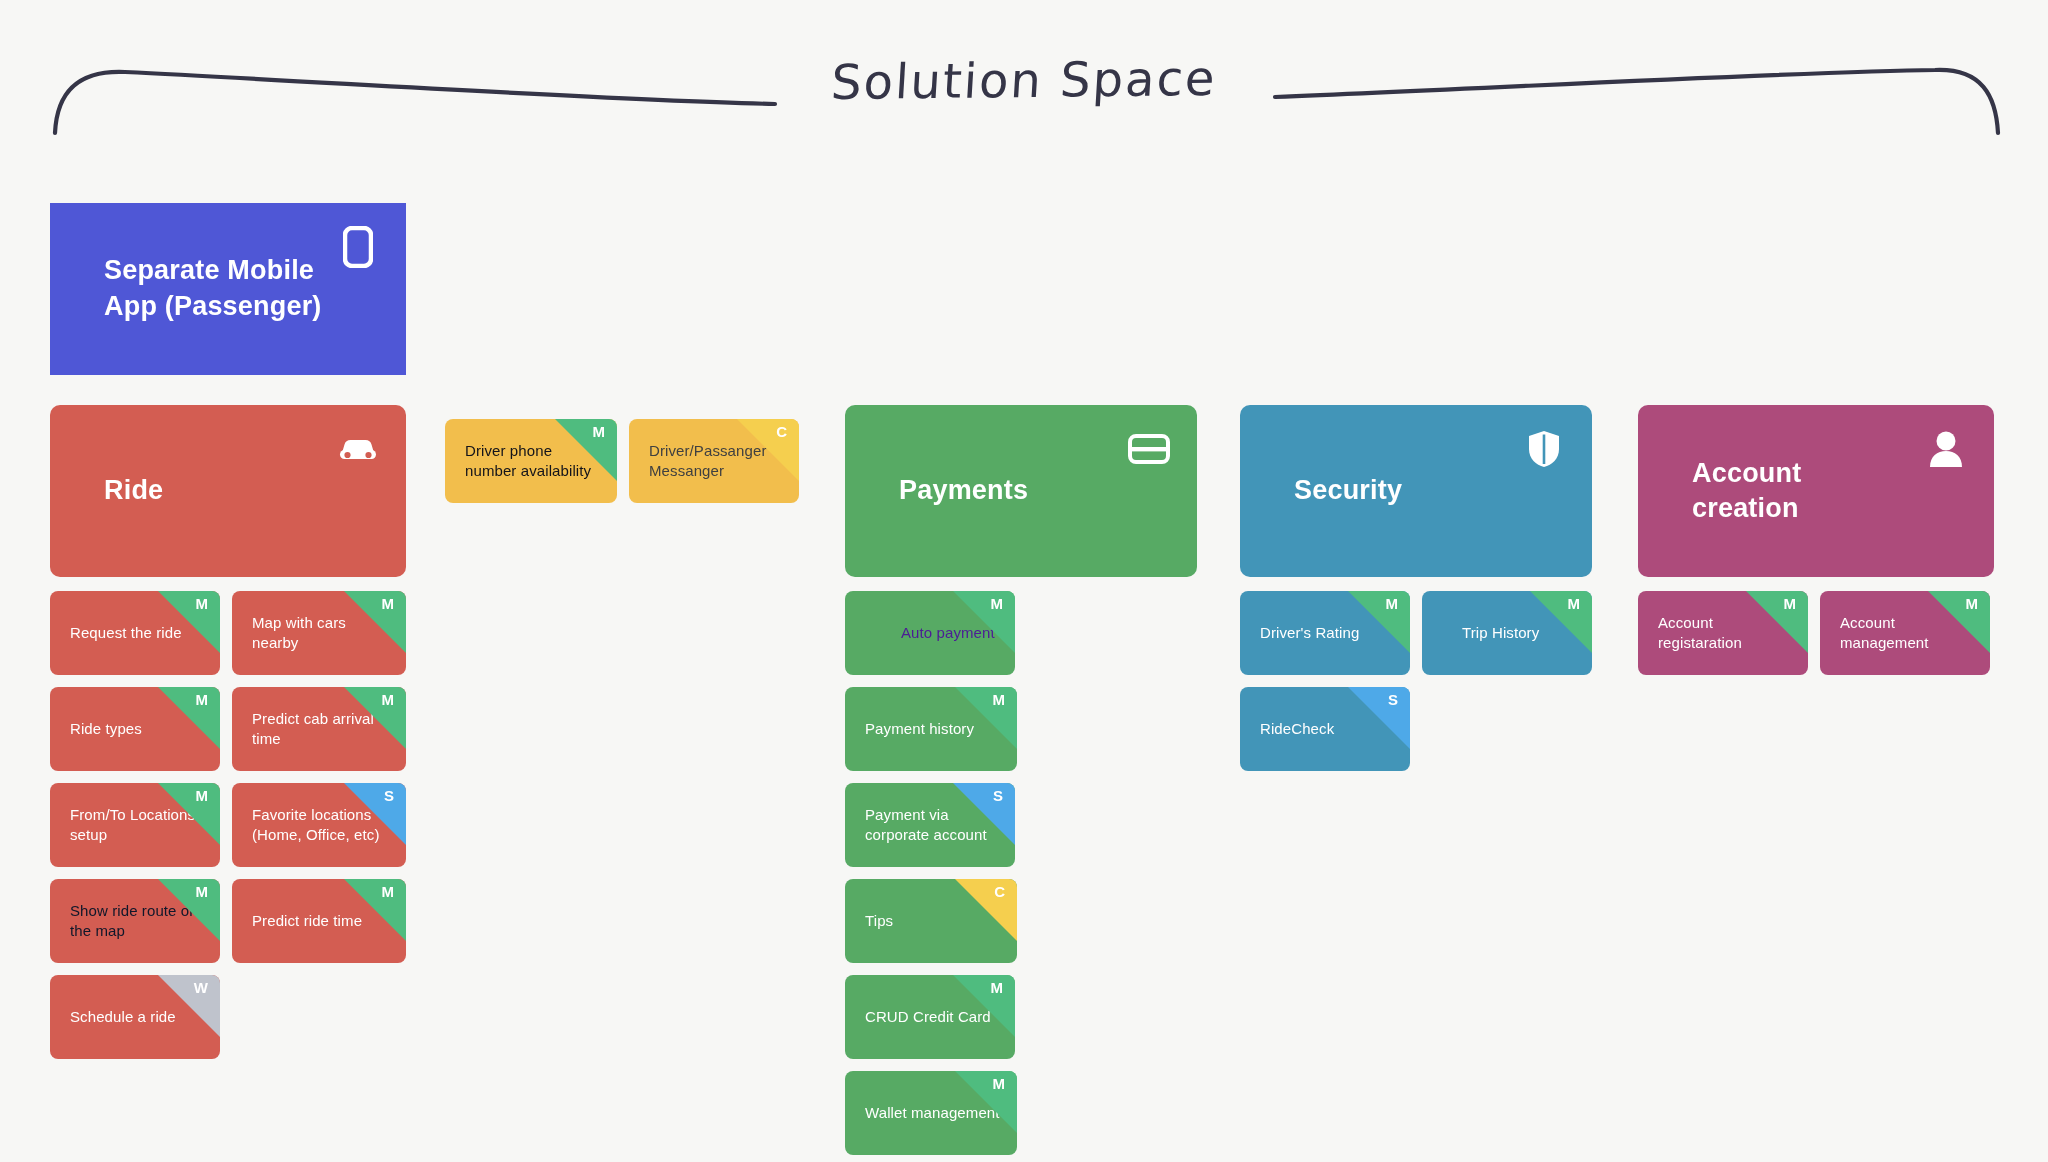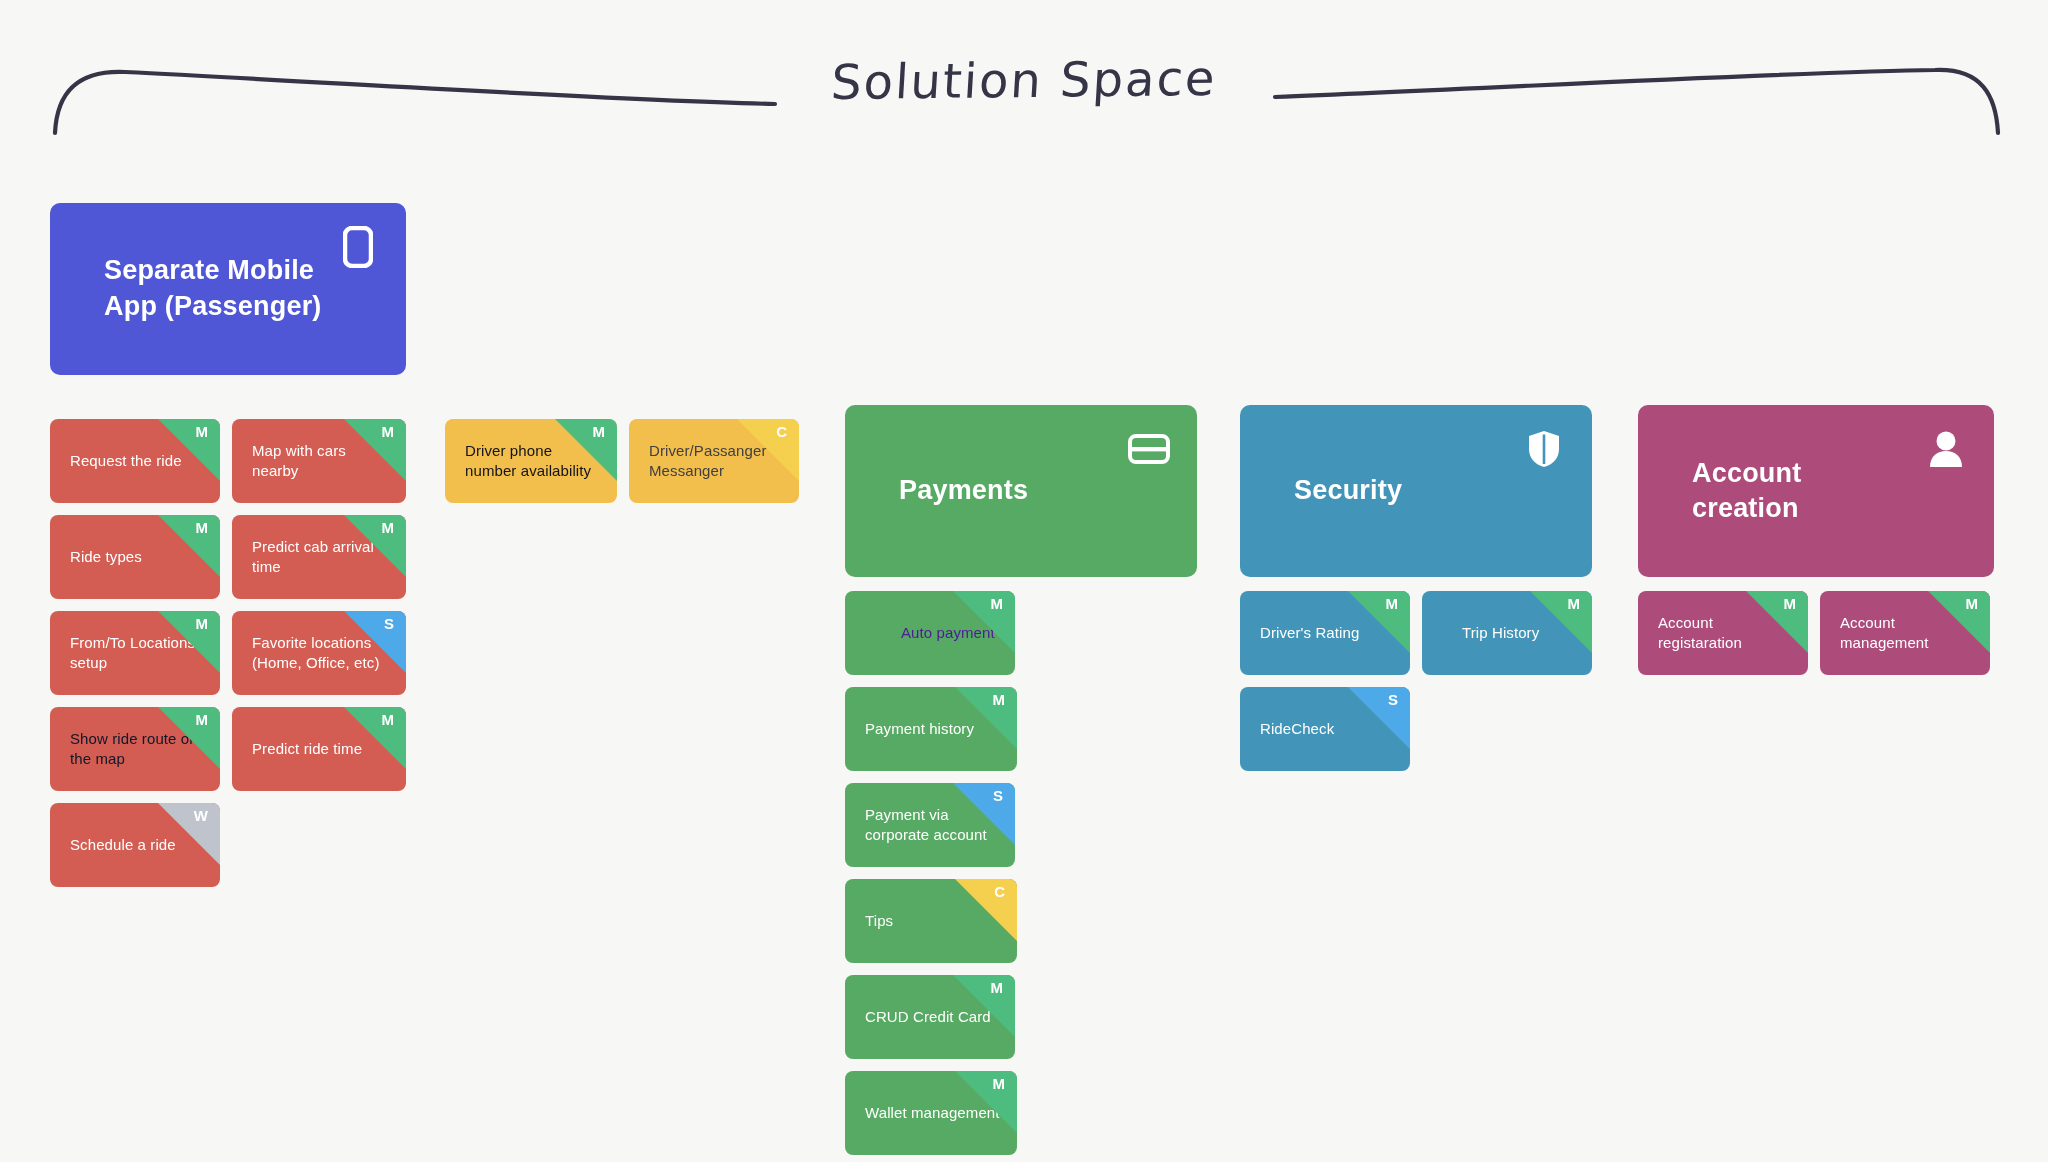--- a/index.html
+++ b/index.html
@@ -51,21 +51,21 @@
     height: 1162px;
   }
 
   
   .hero-card {
     position: absolute;
     left: 50px;
     top: 203px;
     width: 356px;
     height: 172px;
-    border-radius: 10px;
+    border-radius: 0;
     box-sizing: border-box;
     padding: 0 0 0 54px;
     display: flex;
     align-items: center;
   }
   .hero-title {
     font-size: 27px;
     font-weight: bold;
     line-height: 1.32;
     color: #ffffff;
@@ -178,20 +178,31 @@
       <span>App (Passenger)</span>
     </div>
     <div class="group-icon">
       <svg width="30" height="42" viewBox="0 0 30 42">
         <rect x="2" y="2" width="26" height="38" rx="7" ry="7" fill="none" stroke="#ffffff" stroke-width="4.5"></rect>
       </svg>
     </div>
   </div>
 
 <div class="column" style="left: 50px; width: 356px;">
+      <div class="group-header" style="background: rgb(211, 93, 82); width: 356px;">
+        <div class="group-title" style="color: rgb(255, 255, 255);">Ride</div>
+        <div class="group-icon" style="color: rgb(211, 93, 82);">
+          <svg width="40" height="28" viewBox="0 0 40 28">
+      <path d="M4 18 L6.5 9.5 C7.3 6.6 9.3 5 12.5 5 H27.5 C30.7 5 32.7 6.6 33.5 9.5 L36 18 Z" fill="#fff"></path>
+      <rect x="2" y="15" width="36" height="9" rx="4.5" fill="#fff"></rect>
+      <circle cx="9.5" cy="20" r="3.1" fill="currentColor"></circle>
+      <circle cx="30.5" cy="20" r="3.1" fill="currentColor"></circle>
+    </svg>
+        </div>
+      </div>
       <div class="card-grid" style="width: 356px;">
         <div class="sub-card" style="background: rgb(211, 93, 82); width: 170px;">
           <div class="sub-card-label" style="color: rgb(255, 255, 255);">Request the ride</div>
           <div class="corner-badge">
             <div class="corner-tri" style="border-top-color: rgb(79, 188, 127);"></div>
             <div class="corner-letter">M</div>
           </div>
         </div>
         <div class="sub-card" style="background: rgb(211, 93, 82); width: 174px;">
           <div class="sub-card-label" style="color: rgb(255, 255, 255);">Map with cars nearby</div>

